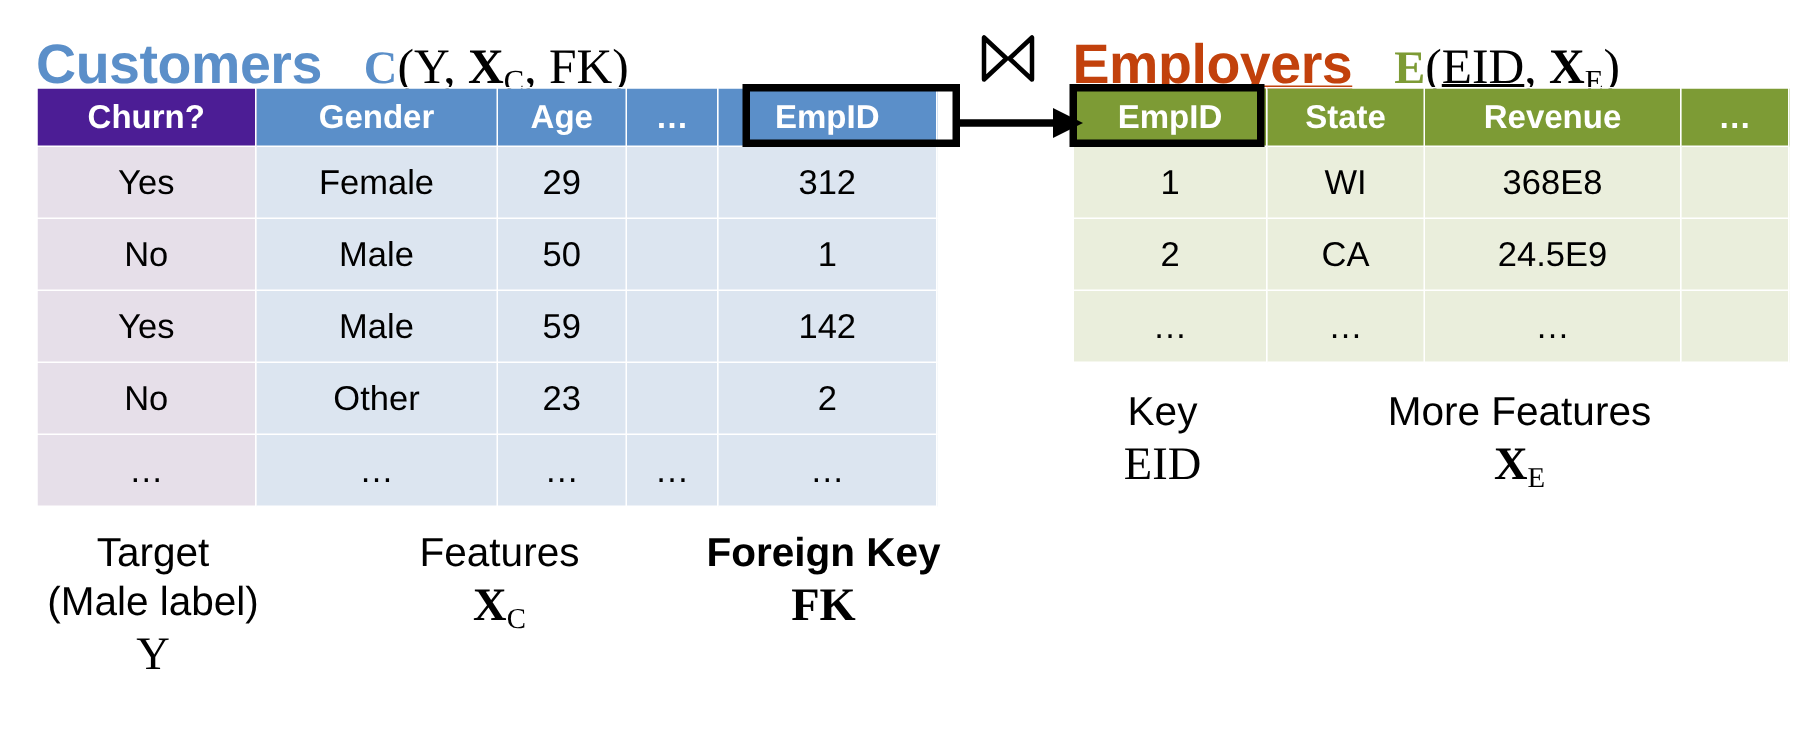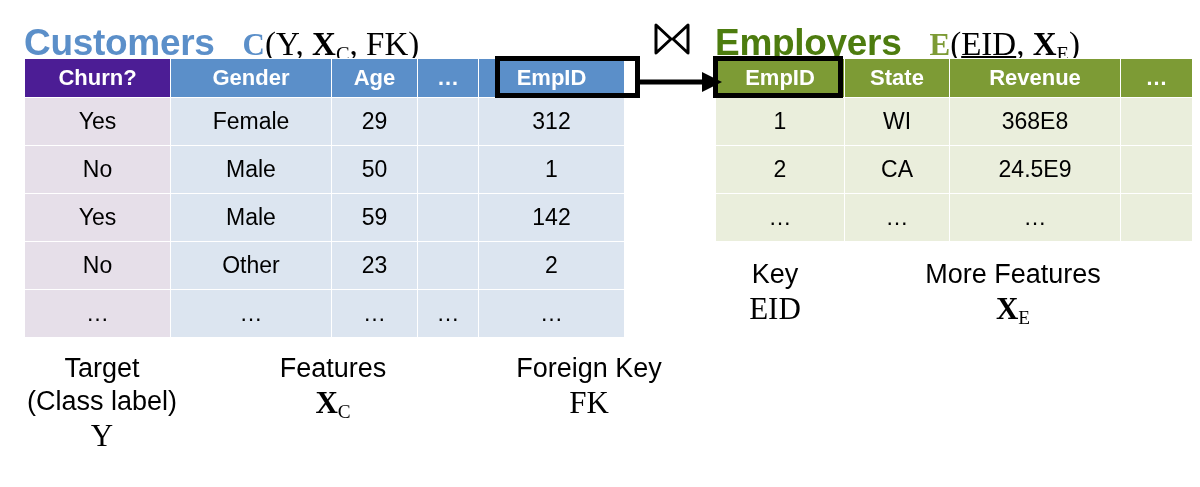--- a/index.html
+++ b/index.html
@@ -26,21 +26,21 @@
   #customers-title-row { left: 24px;  top: 2px; }
   #employers-title-row { left: 715px; top: 2px; }
 
   .tbl-name {
     font-size: 37px;
     font-weight: bold;
     letter-spacing: -0.3px;
     margin-top: 20px;
   }
   .tbl-name.blue  { color: #5b8fc9; }
-  .tbl-name.green { color: #4d7c0f; }
+  .tbl-name.green { color: #c2410c; text-decoration: underline; }
 
   .schema {
     font-family: "Liberation Serif", serif;
     font-size: 33px;
     margin-left: 28px;
     color: #000000;
     white-space: nowrap;
   }
   .schema .sym {
     font-weight: bold;
@@ -146,21 +146,21 @@
   }
   .annot .math .bx { font-weight: bold; }
   .annot .math sub {
     font-size: 0.62em;
     vertical-align: -0.28em;
     font-weight: normal;
   }
 
   #annot-target   { left: 12px;  top: 352px; width: 180px; }
   #annot-features { left: 228px; top: 352px; width: 210px; }
-  #annot-fk       { left: 484px; top: 352px; width: 210px; }
+  #annot-fk       { left: 444px; top: 352px; width: 210px; font-weight: bold; }
   #annot-key      { left: 710px; top: 258px; width: 130px; }
   #annot-morefeat { left: 868px; top: 258px; width: 290px; }
 </style>
 </head>
 <body>
 
 <div class="title-row" id="customers-title-row">
   <span class="tbl-name blue">Customers</span>
   <span class="schema">
     <span class="sym blue">C</span><span>(</span><span>Y</span><span>, </span><span class="bx">X</span><sub>C</sub><span>, </span><span>FK</span><span>)</span>
@@ -262,21 +262,21 @@
   <polygon points="86,18 66,8 66,28" fill="#000000"></polygon>
 </svg>
 
 <svg id="join-symbol" viewBox="0 0 40 34">
   <polygon points="4,3 4,31 19,17" fill="none" stroke="#000000" stroke-width="3" stroke-linejoin="round"></polygon>
   <polygon points="36,3 36,31 21,17" fill="none" stroke="#000000" stroke-width="3" stroke-linejoin="round"></polygon>
 </svg>
 
 <div class="annot" id="annot-target">
   <div class="line1">Target</div>
-  <div class="line2">(Class label)</div>
+  <div class="line2">(Male label)</div>
   <div class="math">Y</div>
 </div>
 
 <div class="annot" id="annot-features">
   <div class="line1">Features</div>
   <div class="math"><span class="bx">X</span><sub>C</sub></div>
 </div>
 
 <div class="annot" id="annot-fk">
   <div class="line1">Foreign Key</div>

